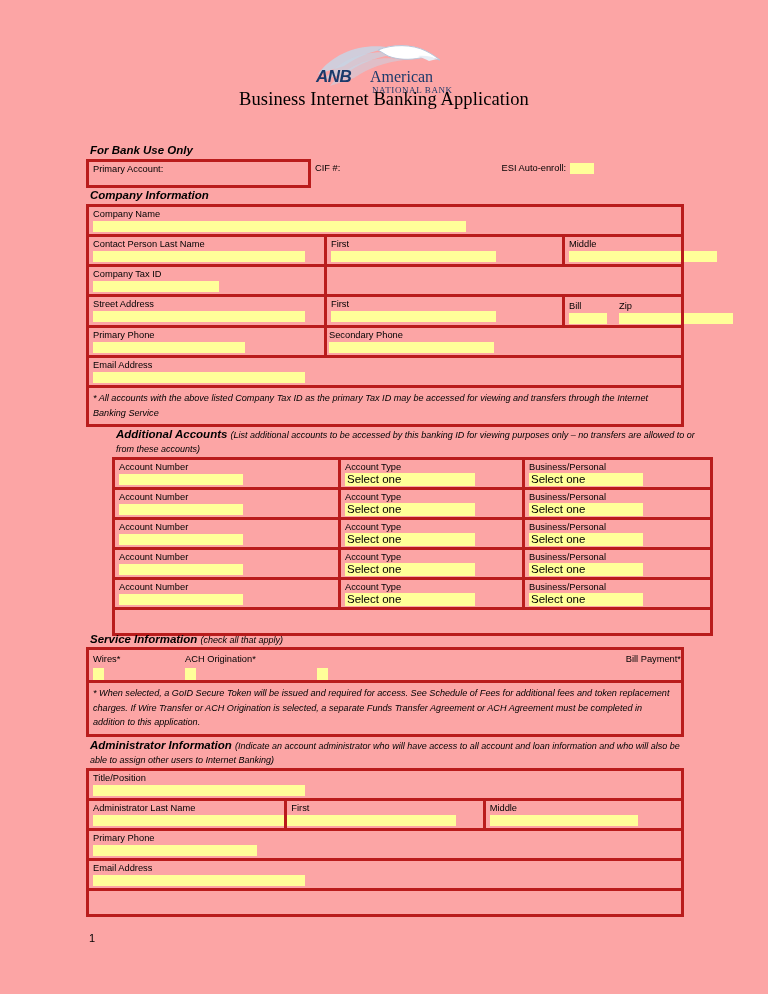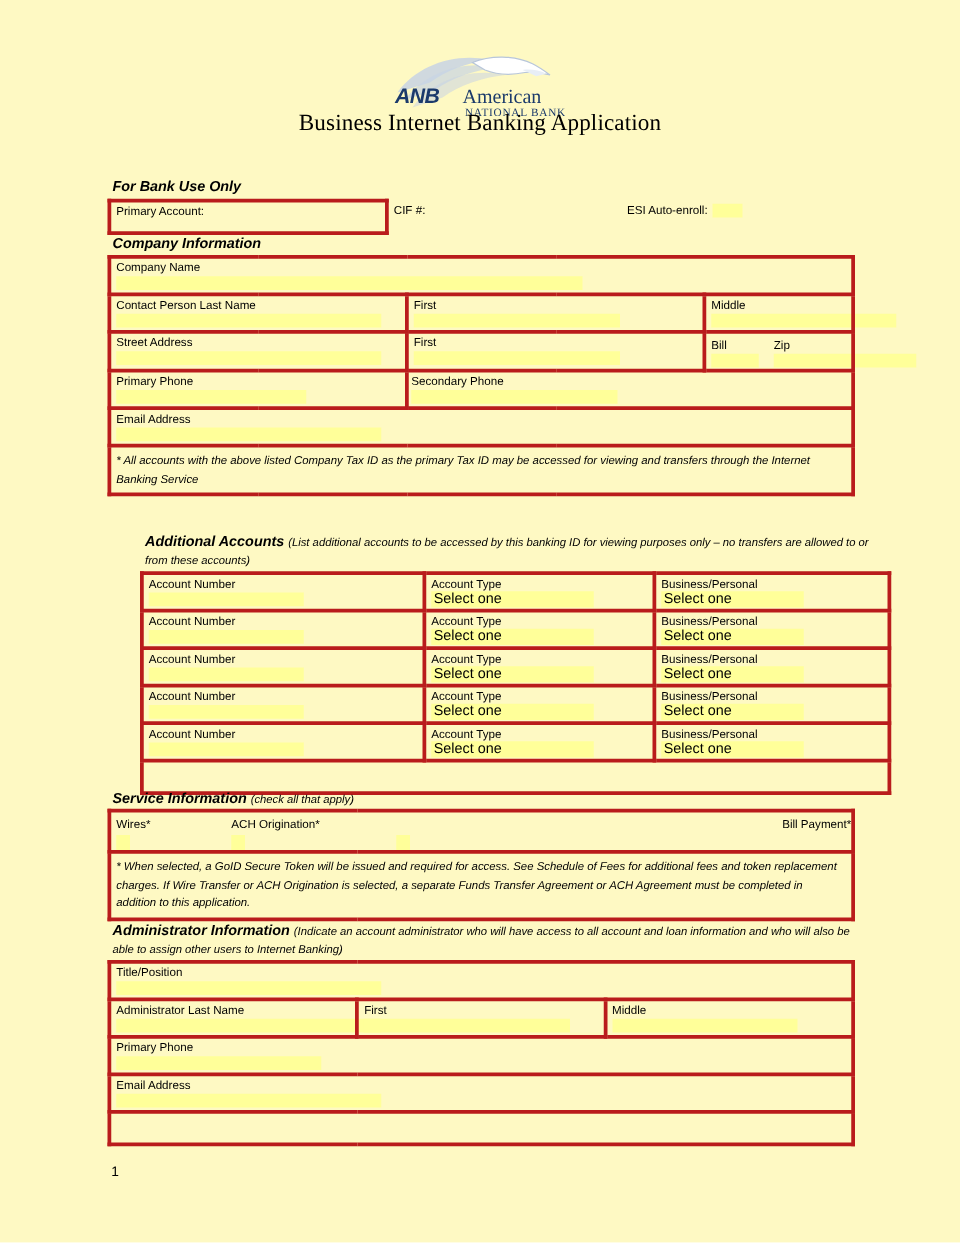--- a/index.html
+++ b/index.html
@@ -12,21 +12,21 @@
     height: 994px;
     font-family: "Liberation Sans", sans-serif;
     color: #000000;
     position: relative;
     overflow: hidden;
   }
   .page {
     width: 768px;
     height: 994px;
     position: relative;
-    background: #fef9c3;
+    background: #fca5a5;
     box-sizing: border-box;
   }
 
   
   .logo-wrap {
     position: absolute;
     left: 0;
     top: 44px;
     width: 768px;
     text-align: center;
@@ -205,20 +205,27 @@
         <td colspan="2" style="width:184px;height:30px">
           <span class="lbl">First</span>
           <span class="hl" style="width:165px;"></span>
         </td>
         <td style="width:188px;height:30px">
           <span class="lbl">Middle</span>
           <span class="hl" style="width:148px;"></span>
         </td>
       </tr>
 
+      <tr>
+        <td colspan="2" style="height:30px">
+          <span class="lbl">Company Tax ID</span>
+          <span class="hl" style="width:126px;"></span>
+        </td>
+        <td colspan="3" class="nob-bottom" style="border-left:none;height:30px"></td>
+      </tr>
 
       <tr>
         <td colspan="2" style="width:226px;height:30px">
           <span class="lbl">Street Address</span>
           <span class="hl" style="width:212px;"></span>
         </td>
         <td colspan="2" style="width:184px;height:30px">
           <span class="lbl">First</span>
           <span class="hl" style="width:165px;"></span>
         </td>

